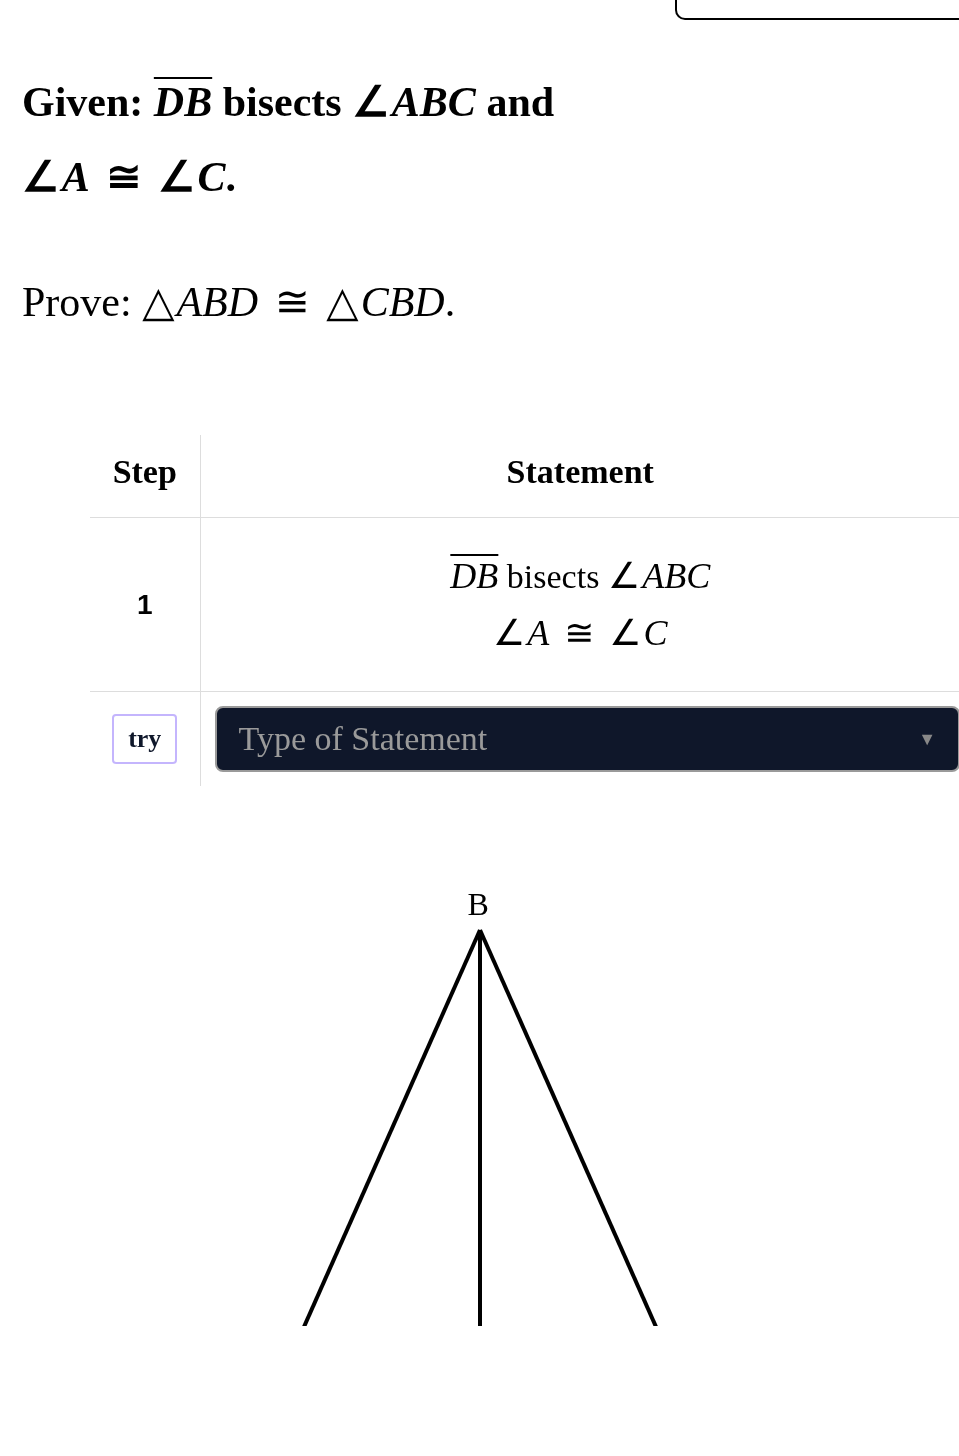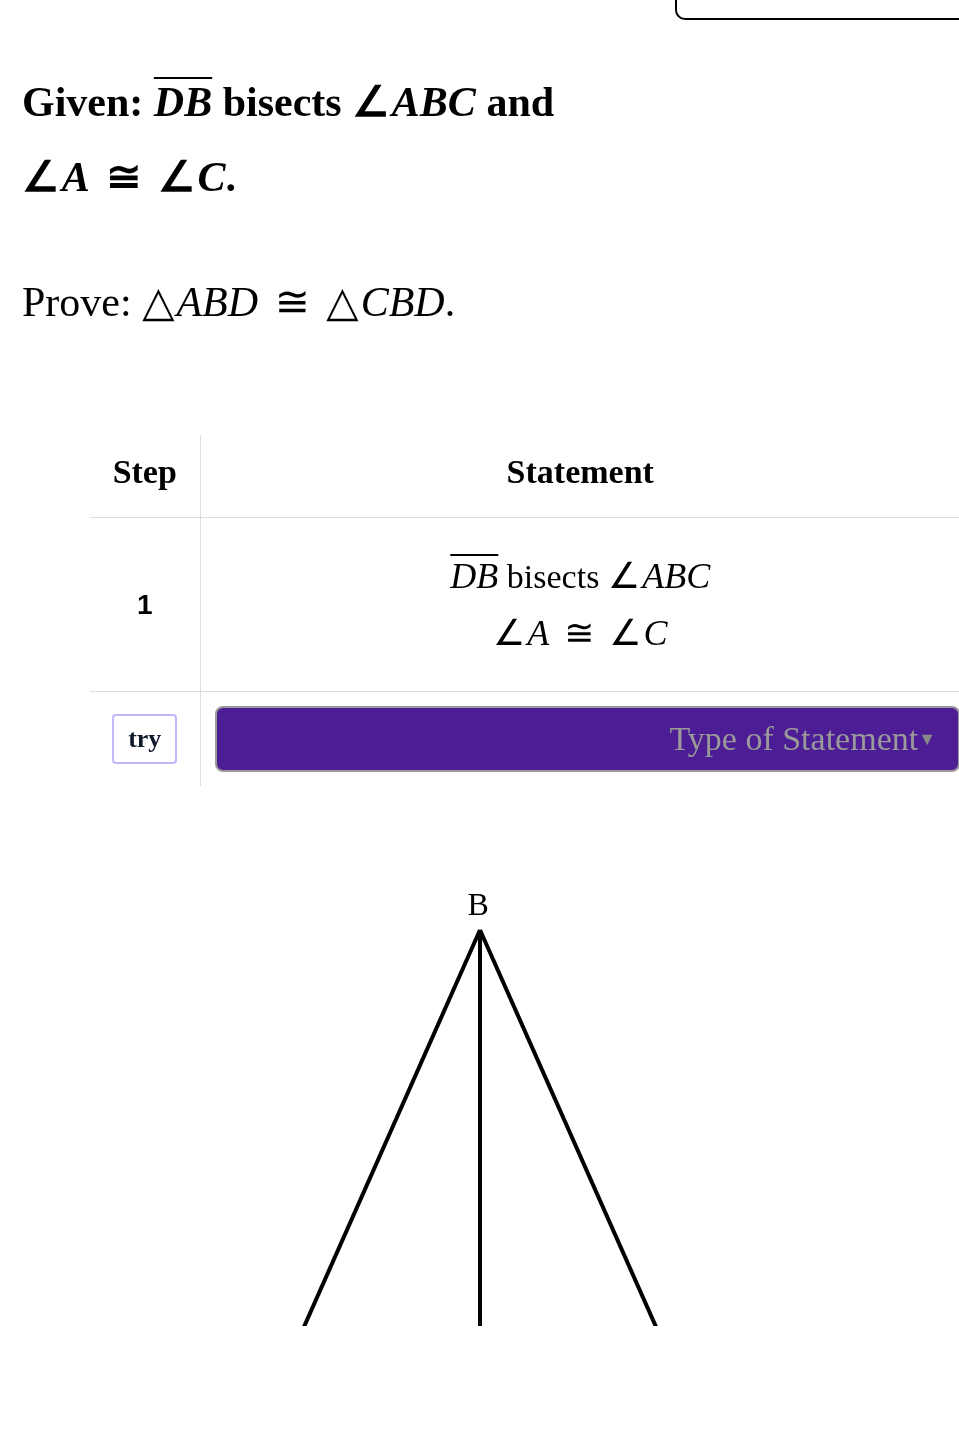--- a/index.html
+++ b/index.html
@@ -115,28 +115,28 @@
     border-radius: 4px;
     padding: 8px 14px;
     font-family: Georgia, serif;
     font-size: 26px;
     color: #0f172a;
     background: #fff;
   }
   .type-select {
     display: flex;
     align-items: center;
-    justify-content: flex-end;
+    justify-content: space-between;
     border: 2px solid #9a9a9a;
     border-radius: 8px;
     padding: 12px 22px;
     font-family: Georgia, serif;
     font-size: 34px;
     color: #9a9a9a;
-    background: #4c1d95;
+    background: #0f172a;
     width: 100%;
     text-align: left;
   }
   .type-select .caret {
     font-size: 18px;
     color: #888;
   }
   .row2 td { padding-top: 14px; padding-bottom: 14px; }
   .row2 td.step-cell { padding-left: 10px; padding-right: 10px; }
   .row2 td.stmt-cell { padding-left: 14px; padding-right: 0; }

